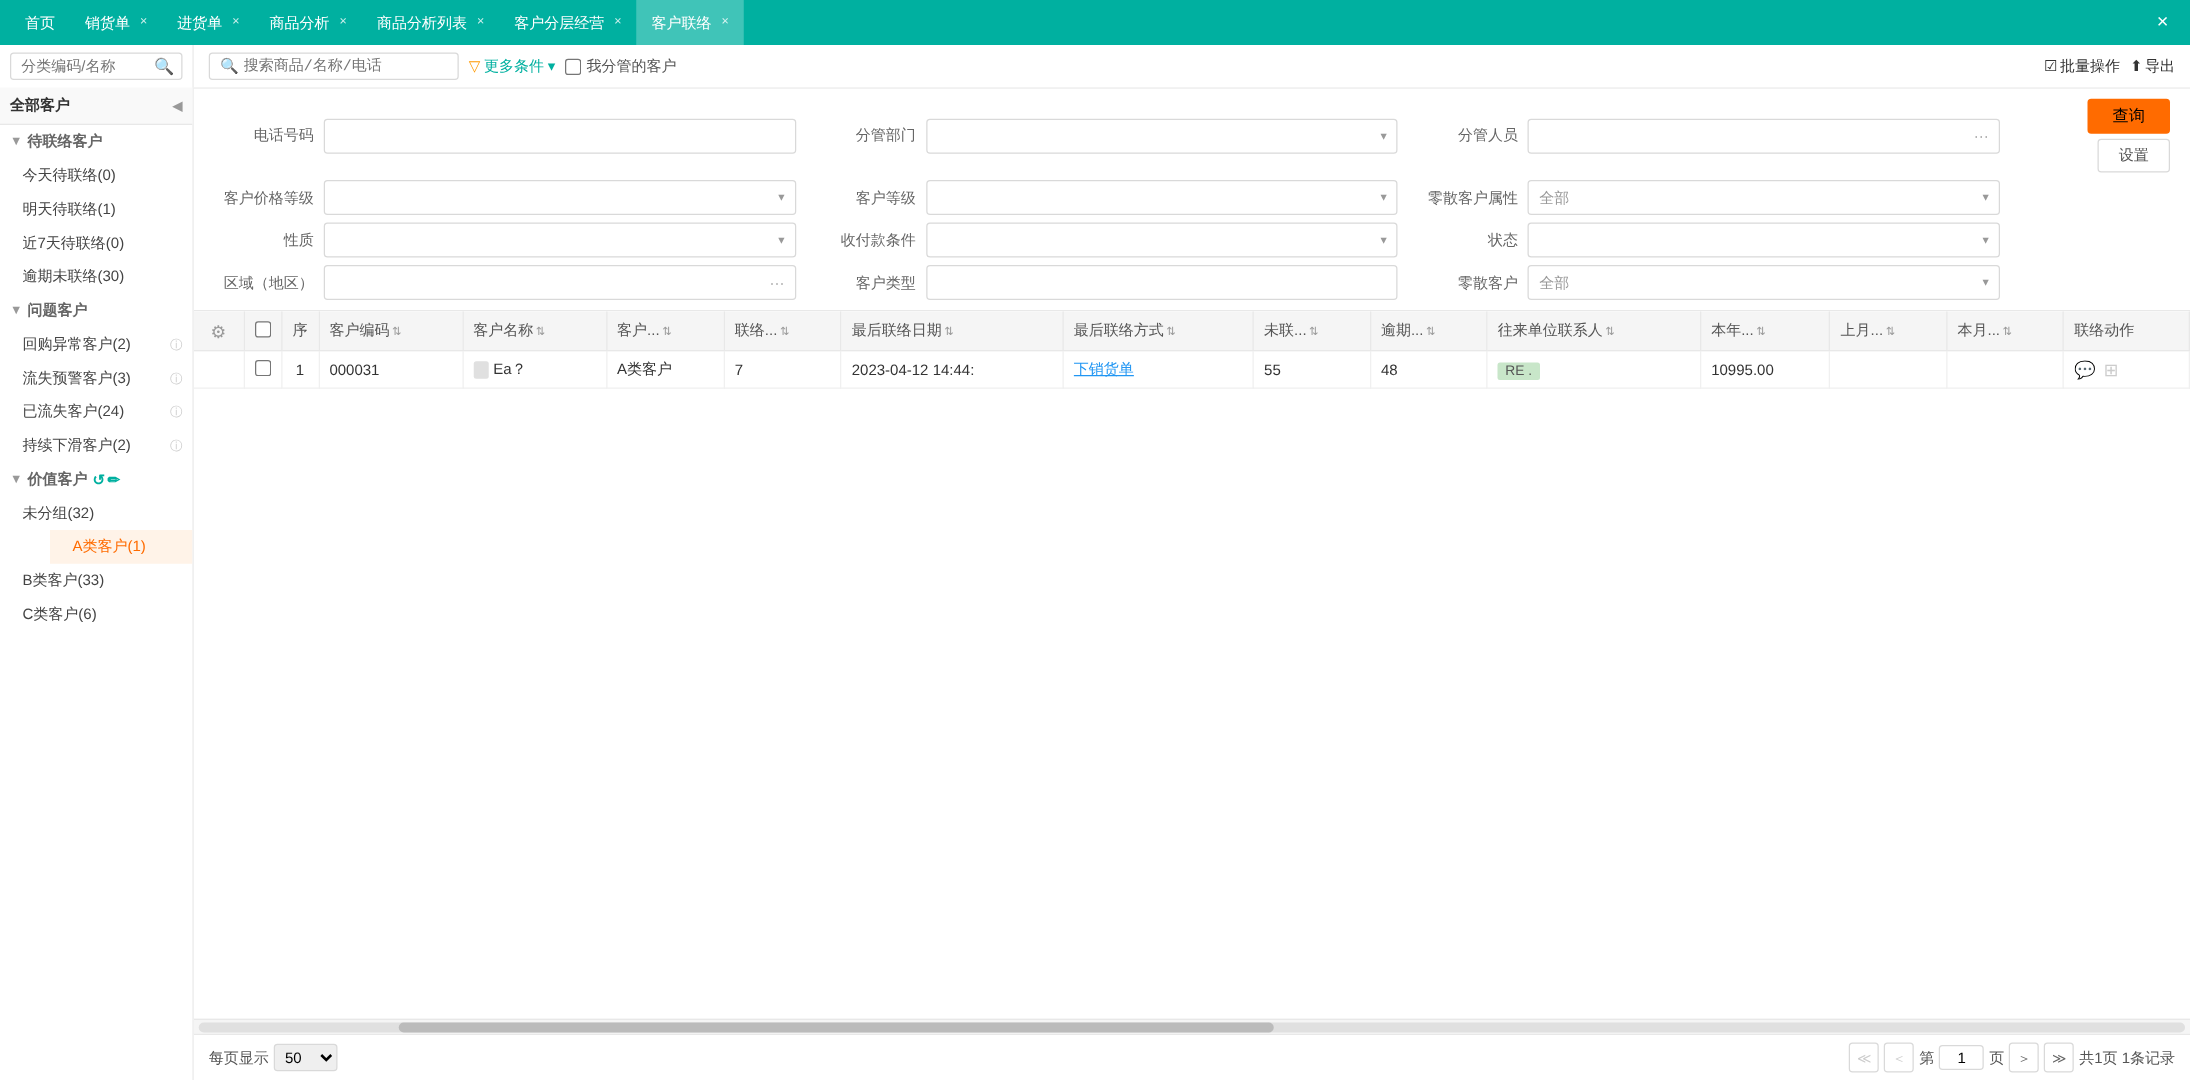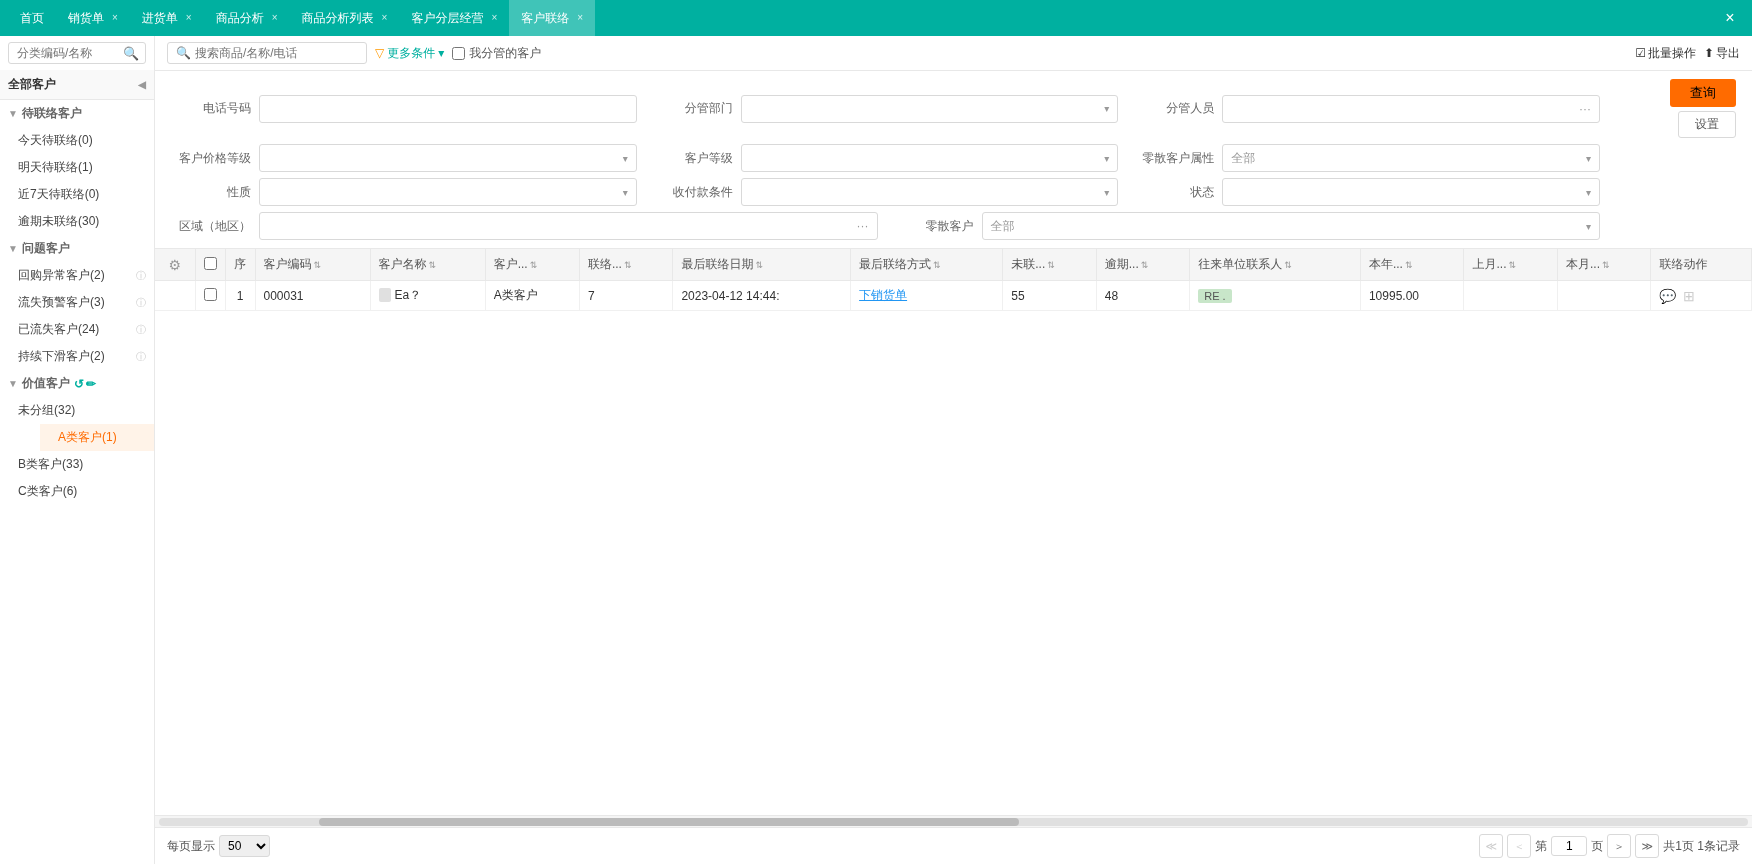--- a/index.html
+++ b/index.html
@@ -113,20 +113,21 @@
       padding: 3px 8px;
       width: 200px;
       gap: 4px;
     }
     .filter-search input {
       border: none;
       outline: none;
       font-size: 12px;
       width: 150px;
       color: #737373;
+      font-family: Liberation Mono, monospace;
     }
     .filter-more {
       display: flex;
       align-items: center;
       gap: 3px;
       color: #00b0a0;
       cursor: pointer;
       font-size: 12px;
     }
     .filter-my-customer {
@@ -571,20 +572,26 @@
         </div>
         <div style="min-width:120px;"></div>
       </div>
 
       <div class="adv-filter-row">
         <div class="filter-field">
           <label>区域（地区）</label>
           <div class="field-input" style="min-width:200px;">
             <span></span>
               <span>···</span>
+          </div>
+        </div>
+        <div class="filter-field">
+          <label>客户类型</label>
+          <div class="field-input" style="min-width:200px;">
+            <span></span>
           </div>
         </div>
         <div class="filter-field">
           <label>零散客户</label>
           <div class="field-input" style="min-width:200px;">
             <span>全部</span>
               <span class="arrow">▾</span>
           </div>
         </div>
         <div style="min-width:120px;"></div>

